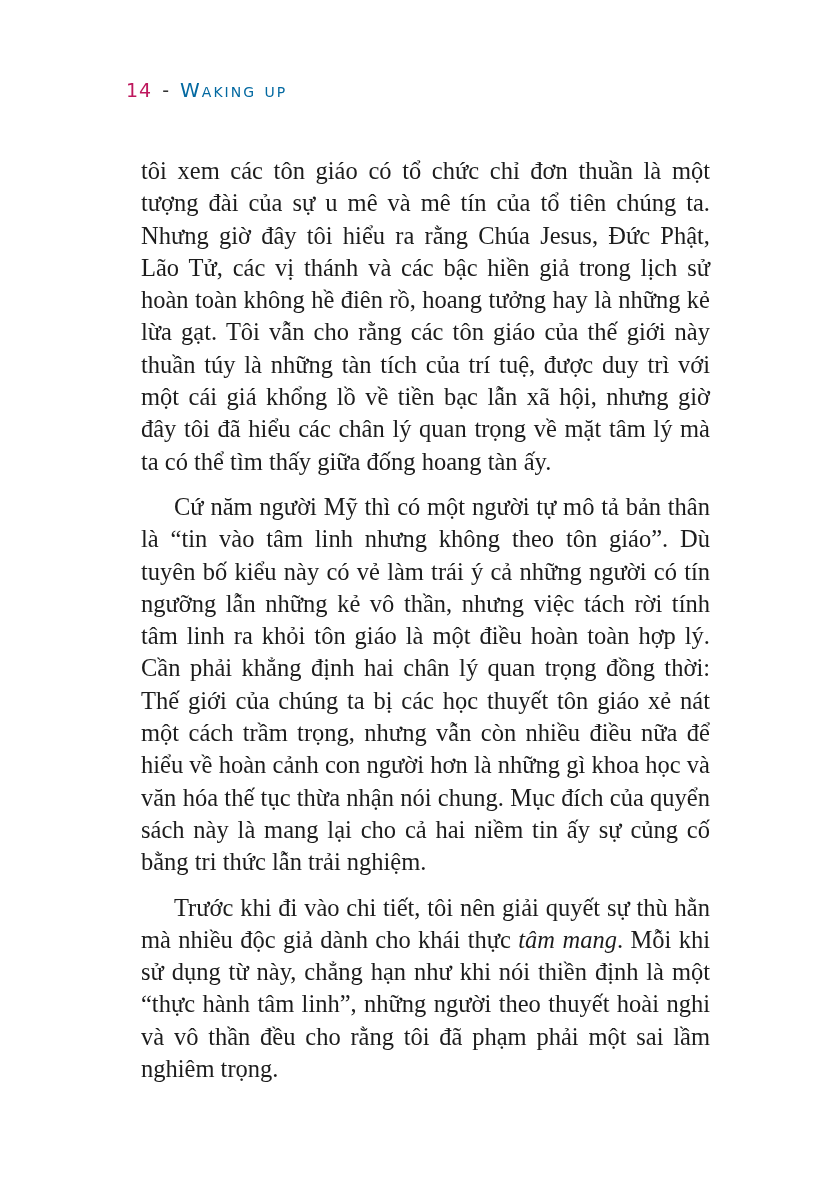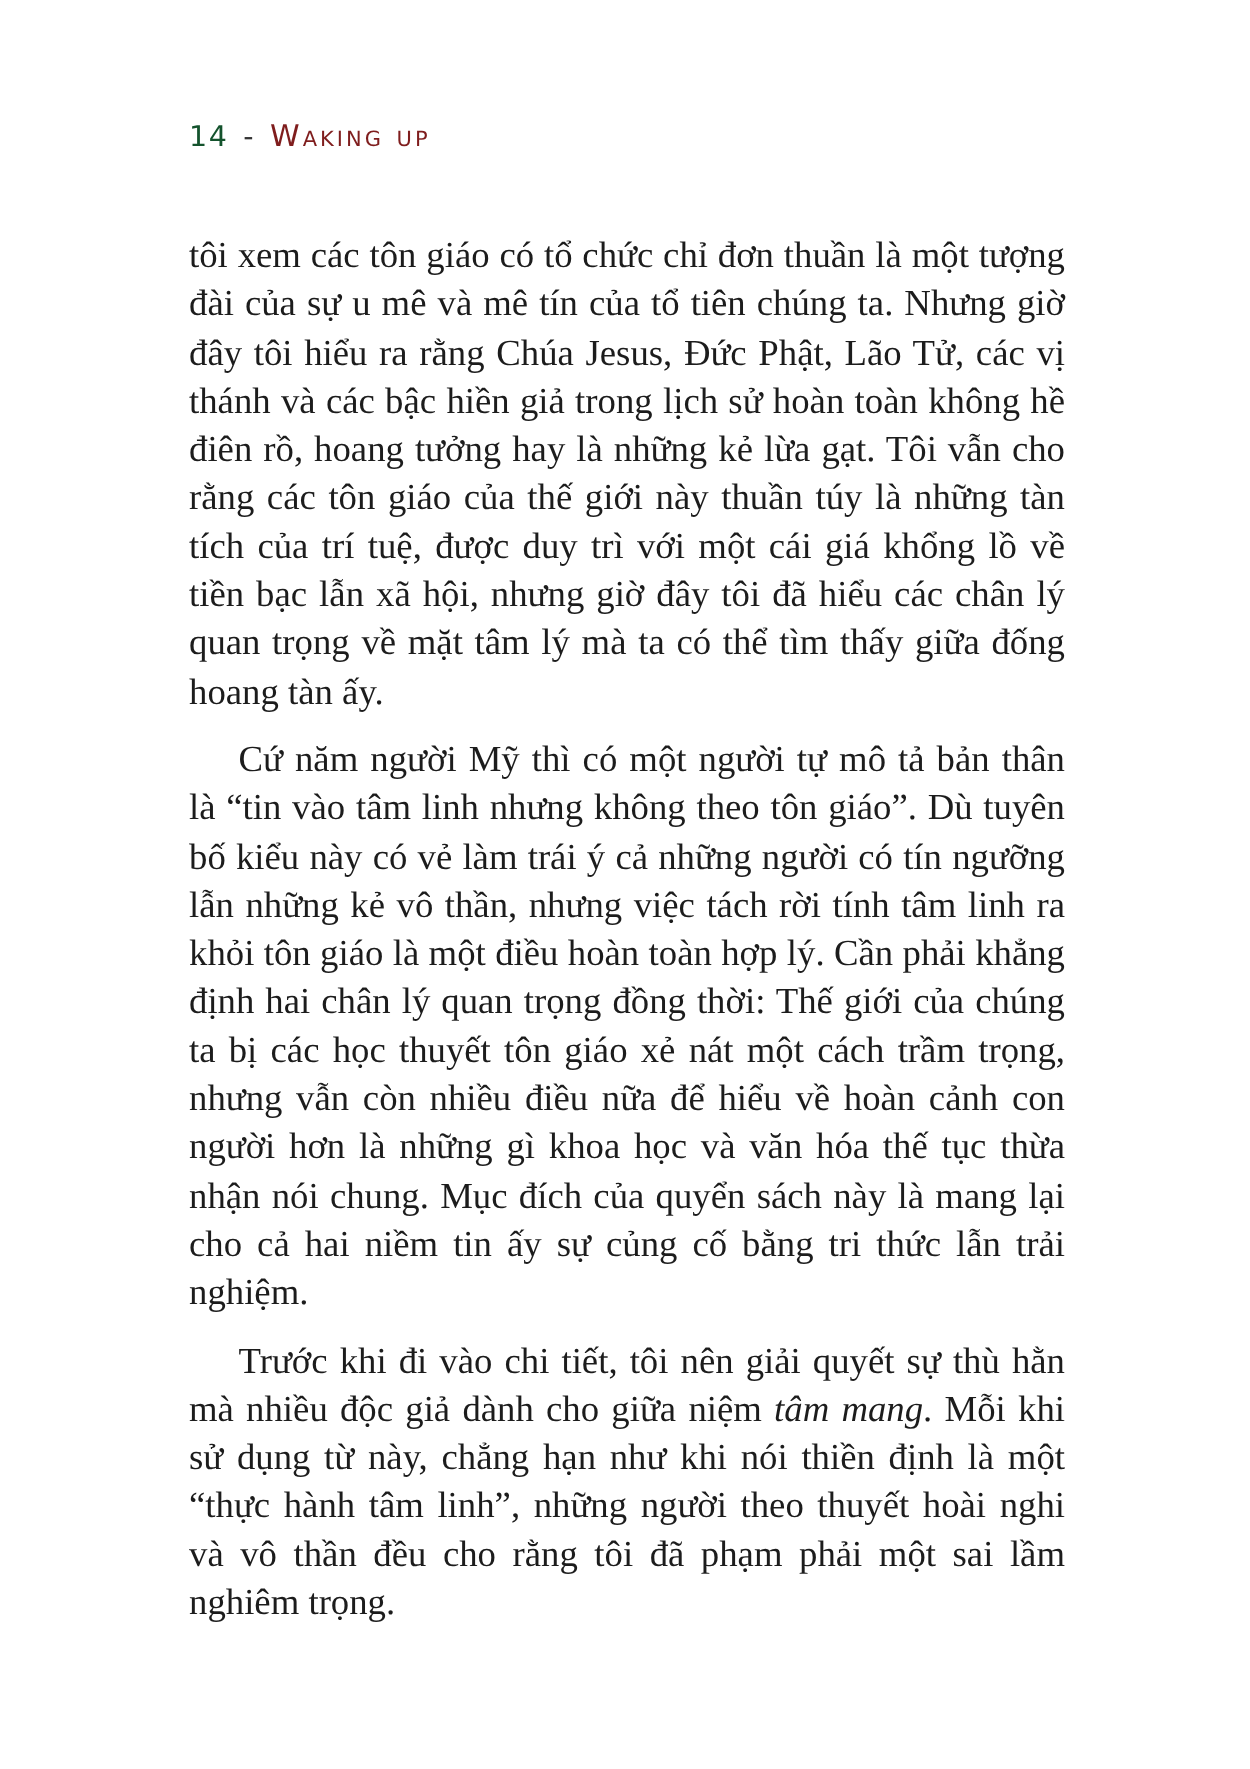--- a/index.html
+++ b/index.html
@@ -2,37 +2,37 @@
 <html><head>
   <meta charset="utf-8">
   <style>
     html, body { margin: 0; padding: 0; background: #ffffff; }
     body { width: 833px; height: 1179px; position: relative; overflow: hidden; }
     .header {
       position: absolute; left: 126px; top: 78px;
       font-family: "DejaVu Sans", sans-serif; color: #2b2b2b;
       font-size: 19px; letter-spacing: 1px;
     }
-    .header .num { font-weight: normal; color: #14532d; }
+    .header .num { font-weight: normal; color: #be185d; }
     .header .sep { margin: 0 10px; color: #333; }
-    .header .title { font-variant: small-caps; color: #7f1d1d; letter-spacing: 2px; font-size: 20px; }
+    .header .title { font-variant: small-caps; color: #0369a1; letter-spacing: 2px; font-size: 20px; }
     .body-text {
       position: absolute; left: 126px; top: 155px; width: 584px;
       font-family: "Liberation Serif", "DejaVu Serif", serif;
       font-size: 24.5px; line-height: 32.3px; color: #1c1c1c;
       text-align: justify;
     }
-    .body-text p { margin: 0 0 13px 0; }
+    .body-text p { margin: 0 0 13px 15px; }
     .body-text p.indent { text-indent: 33px; }
     .body-text em { font-style: italic; }
   </style>
 </head>
 <body>
 
 <div class="header">
   <span class="num">14</span><span class="sep">-</span><span class="title">Waking up</span>
 </div>
 
 <div class="body-text">
   <p>tôi xem các tôn giáo có tổ chức chỉ đơn thuần là một tượng đài của sự u mê và mê tín của tổ tiên chúng ta. Nhưng giờ đây tôi hiểu ra rằng Chúa Jesus, Đức Phật, Lão Tử, các vị thánh và các bậc hiền giả trong lịch sử hoàn toàn không hề điên rồ, hoang tưởng hay là những kẻ lừa gạt. Tôi vẫn cho rằng các tôn giáo của thế giới này thuần túy là những tàn tích của trí tuệ, được duy trì với một cái giá khổng lồ về tiền bạc lẫn xã hội, nhưng giờ đây tôi đã hiểu các chân lý quan trọng về mặt tâm lý mà ta có thể tìm thấy giữa đống hoang tàn ấy.</p>
   <p class="indent">Cứ năm người Mỹ thì có một người tự mô tả bản thân là “tin vào tâm linh nhưng không theo tôn giáo”. Dù tuyên bố kiểu này có vẻ làm trái ý cả những người có tín ngưỡng lẫn những kẻ vô thần, nhưng việc tách rời tính tâm linh ra khỏi tôn giáo là một điều hoàn toàn hợp lý. Cần phải khẳng định hai chân lý quan trọng đồng thời: Thế giới của chúng ta bị các học thuyết tôn giáo xẻ nát một cách trầm trọng, nhưng vẫn còn nhiều điều nữa để hiểu về hoàn cảnh con người hơn là những gì khoa học và văn hóa thế tục thừa nhận nói chung. Mục đích của quyển sách này là mang lại cho cả hai niềm tin ấy sự củng cố bằng tri thức lẫn trải nghiệm.</p>
-  <p class="indent"><span>Trước khi đi vào chi tiết, tôi nên giải quyết sự thù hằn mà nhiều độc giả dành cho giữa niệm </span><em>tâm mang</em><span>. Mỗi khi sử dụng từ này, chẳng hạn như khi nói thiền định là một “thực hành tâm linh”, những người theo thuyết hoài nghi và vô thần đều cho rằng tôi đã phạm phải một sai lầm nghiêm trọng.</span></p>
+  <p class="indent"><span>Trước khi đi vào chi tiết, tôi nên giải quyết sự thù hằn mà nhiều độc giả dành cho khái thực </span><em>tâm mang</em><span>. Mỗi khi sử dụng từ này, chẳng hạn như khi nói thiền định là một “thực hành tâm linh”, những người theo thuyết hoài nghi và vô thần đều cho rằng tôi đã phạm phải một sai lầm nghiêm trọng.</span></p>
 </div>
 
 </body></html>

